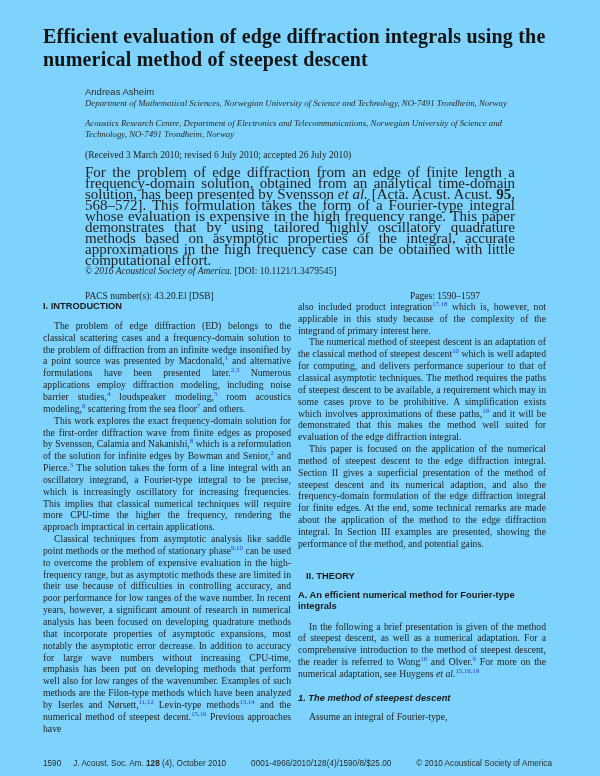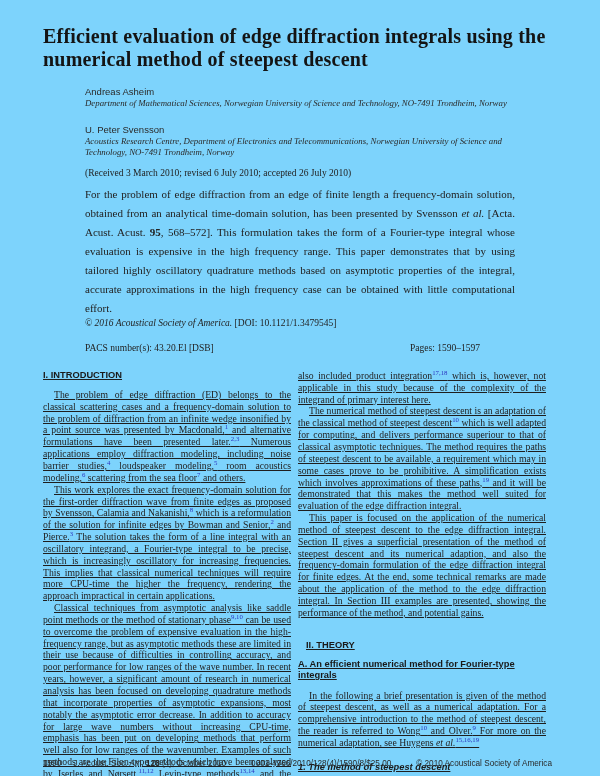--- a/index.html
+++ b/index.html
@@ -18,27 +18,27 @@
   .front{margin-left:42px;margin-right:37px;}
   .author{margin-bottom:9px;}
   .author-name{
     font-family:"Liberation Sans", sans-serif;
     font-size:9.5px;color:#2a2a2a;margin:15px 0 1px 0;
   }
   .author-affil{
     font-size:8.8px;font-style:italic;line-height:11px;color:#2a2a2a;margin:0;
   }
   .received{font-size:9.5px;margin:10px 0 7px 0;color:#222;}
-  .abstract{font-size:11px;line-height:19px;text-align:justify;color:#222;margin:0;}
+  .abstract{font-size:15px;line-height:11px;text-align:justify;color:#222;margin:0;}
   .abstract-copyright{font-size:9.5px;line-height:11.9px;color:#222;margin:0;}
   .meta-row{
     display:flex;justify-content:space-between;
     font-size:9.5px;color:#222;margin:13px 0 0 0;padding-right:35px;
   }
-  .columns{display:flex;gap:7px;margin-top:17px;text-decoration:underline;}
+  .columns{display:flex;gap:7px;}
   .col{width:248px;text-align:justify;}
   .sec-h{
     font-family:"Liberation Sans", sans-serif;font-size:9.3px;font-weight:bold;
     color:#1a1a1a;margin:0 0 9px 0;text-align:left;
   }
   .sec-h.spaced{margin-top:21px;padding-left:8px;}
   .sub-h{
     font-family:"Liberation Sans", sans-serif;font-size:9.3px;font-weight:bold;
     line-height:11.5px;color:#1a1a1a;margin:0 0 8px 0;text-align:left;
   }
@@ -71,21 +71,20 @@
   <h1 class="title">Efficient evaluation of edge diffraction integrals using the numerical method of steepest descent</h1>
 
   <div class="front">
 
     <div class="author">
       <p class="author-name">Andreas Asheim</p>
       <p class="author-affil">Department of Mathematical Sciences, Norwegian University of Science and Technology, NO-7491 Trondheim, Norway</p>
     </div>
 
     <div class="author">
-      <p class="author-name">U. Peter Svensson</p>
       <p class="author-affil">Acoustics Research Centre, Department of Electronics and Telecommunications, Norwegian University of Science and Technology, NO-7491 Trondheim, Norway</p>
     </div>
 
     <p class="received">(Received 3 March 2010; revised 6 July 2010; accepted 26 July 2010)</p>
 
     <p class="abstract" id="abstract-body">For the problem of edge diffraction from an edge of finite length a frequency-domain solution, obtained from an analytical time-domain solution, has been presented by Svensson <i>et al.</i> [Acta. Acust. Acust. <b>95</b>, 568–572]. This formulation takes the form of a Fourier-type integral whose evaluation is expensive in the high frequency range. This paper demonstrates that by using tailored highly oscillatory quadrature methods based on asymptotic properties of the integral, accurate approximations in the high frequency case can be obtained with little computational effort.</p>
     <p class="abstract-copyright" id="abstract-copyright"><i>© 2016 Acoustical Society of America.</i> [DOI: 10.1121/1.3479545]</p>
 
     <div class="meta-row">
       <span>PACS number(s): 43.20.El [DSB]</span>

